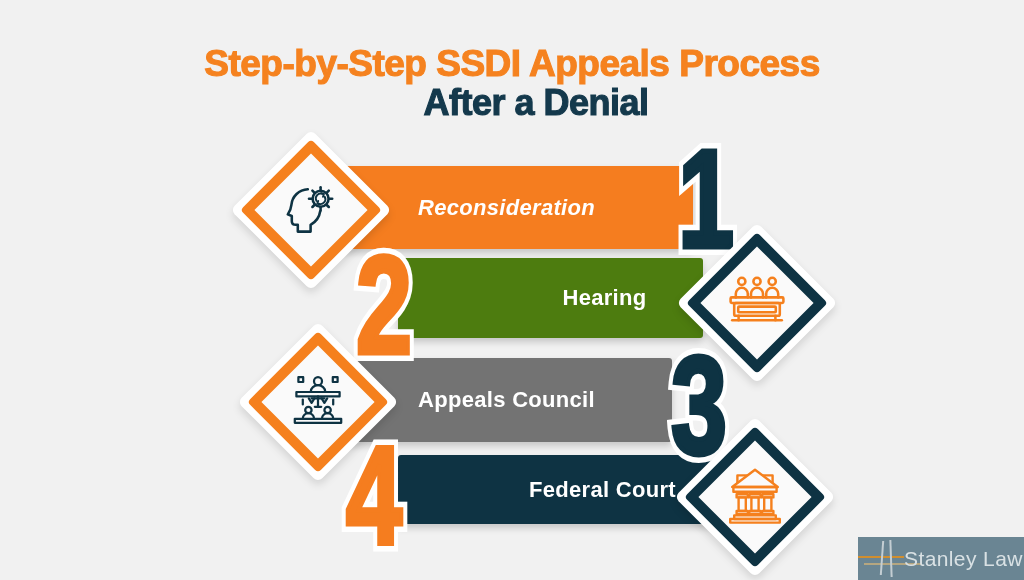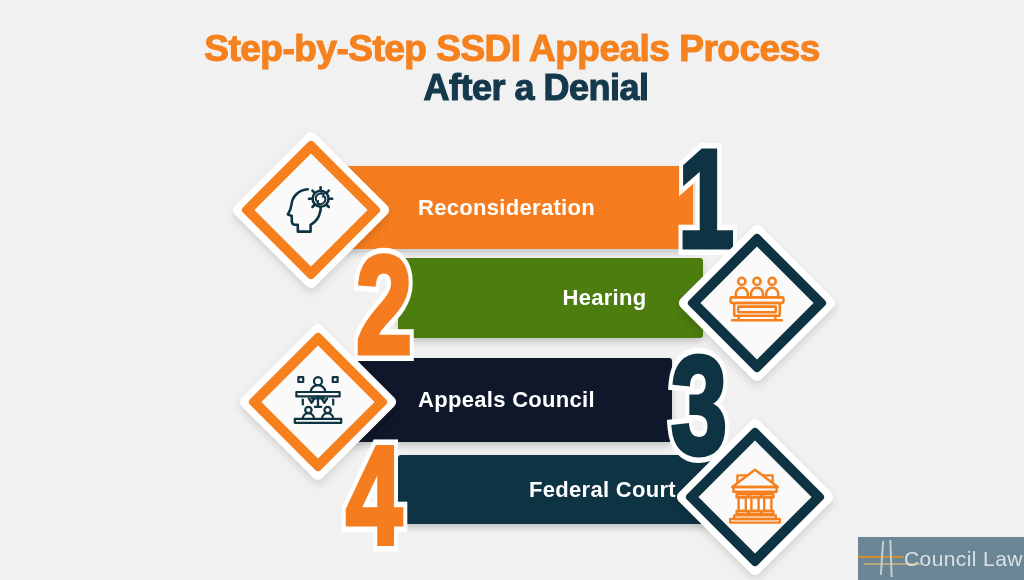--- a/index.html
+++ b/index.html
@@ -3,21 +3,21 @@
 <meta charset="utf-8">
 <style>
   html,body { margin:0; padding:0; background:#e8e8e8; }
   .stage {
     position:relative; width:1024px; height:580px; overflow:hidden;
     background:#f1f1f1;
     font-family:"Liberation Sans", sans-serif;
   }
 
   
-  .title { position:absolute; top:29px; left:0; width:100%; text-align:center; z-index:1; }
+  .title { position:absolute; top:44px; left:0; width:100%; text-align:center; z-index:1; }
   .title-line1 {
     color:#f5821f; font-size:37px; font-weight:bold; letter-spacing:-0.5px;
     -webkit-text-stroke:1.1px currentColor; line-height:40px;
   }
   .title-line2 {
     color:#14394c; font-size:36px; font-weight:bold; letter-spacing:-0.5px;
     -webkit-text-stroke:1.1px currentColor; line-height:38px;
     transform:translateX(24px);
   }
 
@@ -26,23 +26,23 @@
     position:absolute; z-index:2; border-radius:3px;
     box-shadow:0 4px 7px rgba(0,0,0,0.18);
   }
   .banner .label {
     position:absolute; left:0; right:0; top:50%;
     text-align:center; color:#ffffff; font-size:22px; font-weight:bold;
     letter-spacing:0.3px;
   }
   .b1 { left:340px; top:166px; width:353px; height:83px; background:#f57d1f; }
   .b2 { left:398px; top:258px; width:305px; height:80px; background:#4d7c0f; }
-  .b3 { left:345px; top:358px; width:327px; height:84px; background:#0f172a; }
+  .b3 { left:345px; top:358px; width:327px; height:84px; background:#737373; }
   .b4 { left:398px; top:455px; width:317px; height:69px; background:#0e3343; }
-  .b1 .label { transform:translate(-10px,-50%); }
+  .b1 .label { transform:translate(-10px,-50%);font-style:italic; }
   .b2 .label { transform:translate(54px,-50%); }
   .b3 .label { transform:translate(-2px,-50%); }
   .b4 .label { transform:translate(46px,-50%); }
 
   
   .num-wrap {
     position:absolute; z-index:4; width:140px; height:150px;
     display:flex; align-items:center; justify-content:center;
   }
   .big-num {
@@ -224,16 +224,16 @@
         <rect x="9" y="67.5" width="62" height="4.5"></rect>
       </svg>
     </div>
   </div>
 
   <div class="logo">
     <span class="lm lm-h1"></span>
     <span class="lm lm-h2"></span>
     <span class="lm lm-v1"></span>
     <span class="lm lm-v2"></span>
-    <div class="logo-text">Council Law</div>
+    <div class="logo-text">Stanley Law</div>
   </div>
 
 </div>
 
 </body></html>

